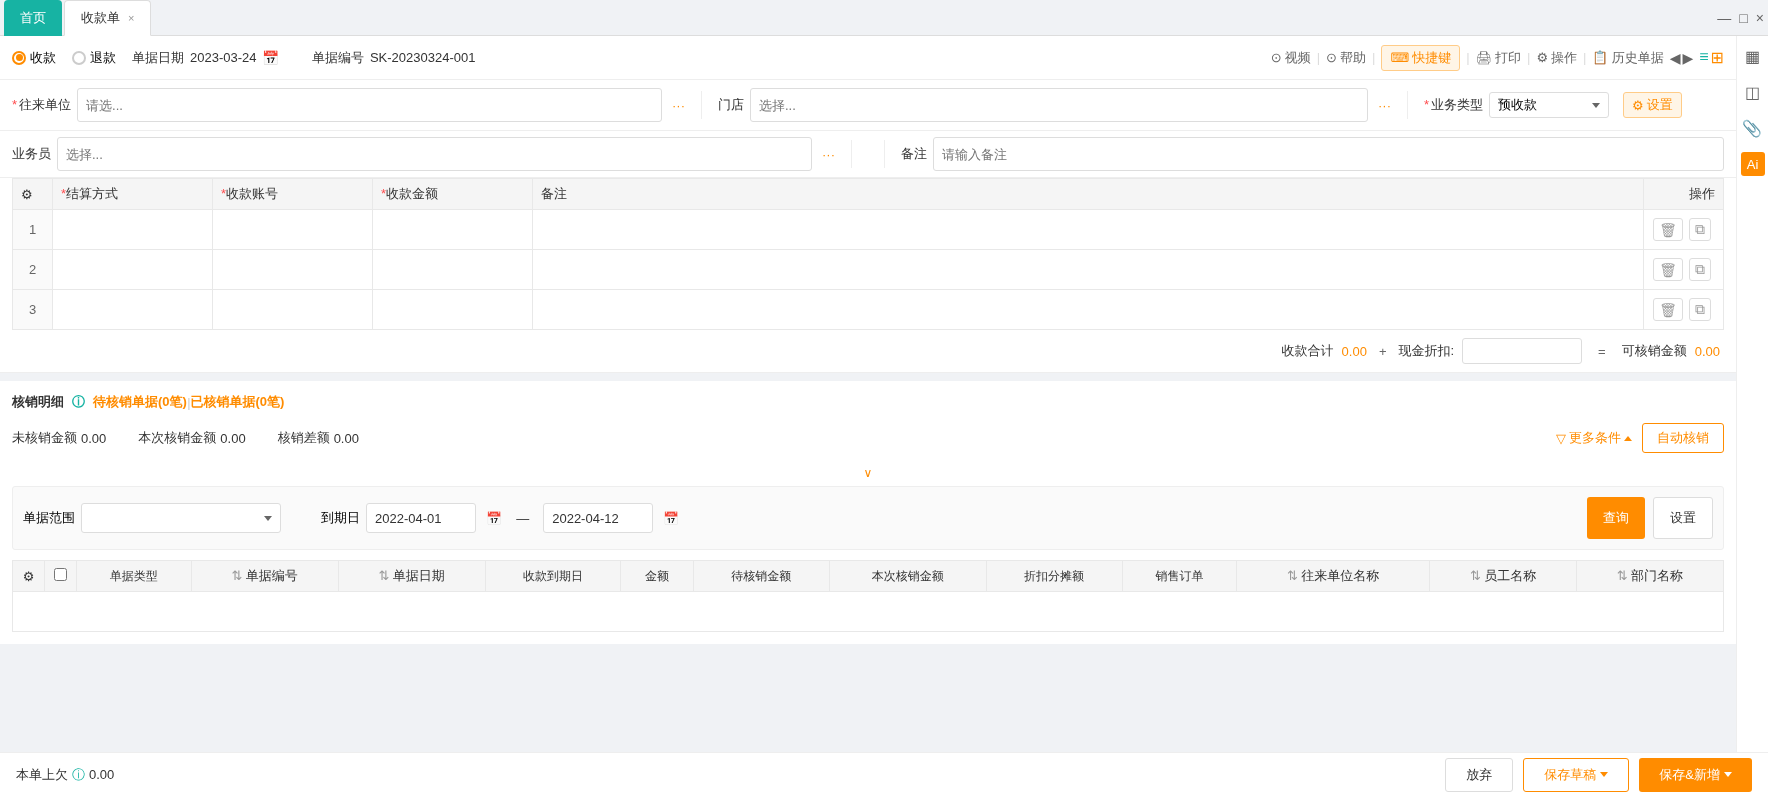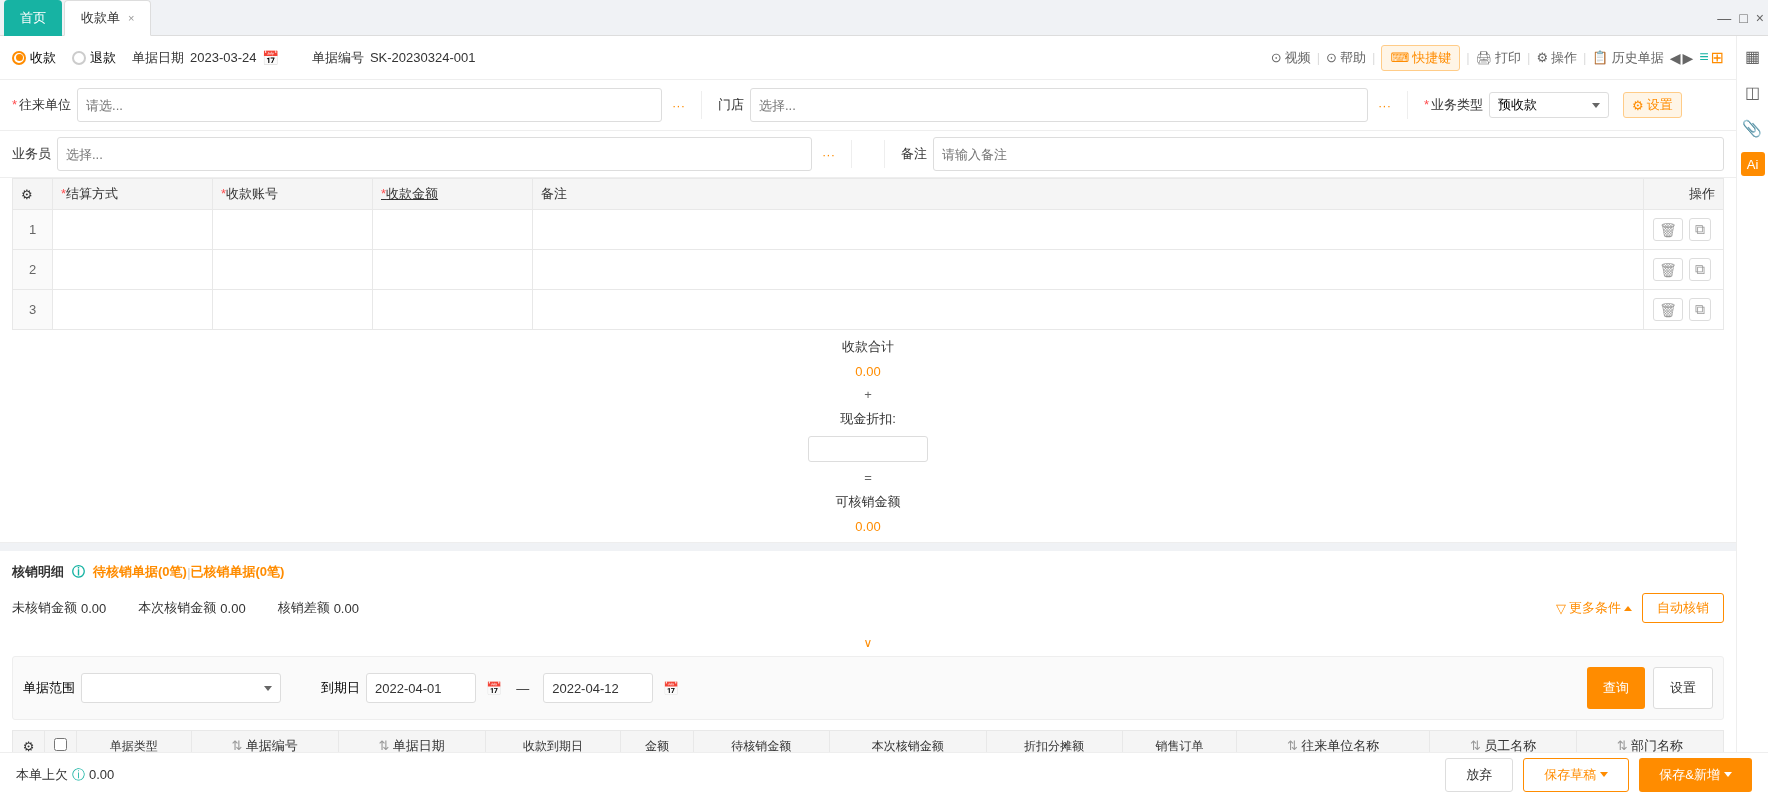--- a/index.html
+++ b/index.html
@@ -64,21 +64,21 @@
     .data-table td { border: 1px solid #e8e8e8; padding: 4px 8px; color: #333; height: 40px; }
     .data-table td.row-num { text-align: center; color: #666; background: #fafafa; }
 
     .table-actions { display: flex; gap: 6px; justify-content: flex-end; padding-right: 4px; }
     .table-action-btn { color: #999; cursor: pointer; font-size: 14px; border: 1px solid #ddd; border-radius: 3px; padding: 2px 5px; background: #fff; }
 
     
     .summary-row {
       display: flex; align-items: center; justify-content: flex-end;
       padding: 8px 16px; background: #fff; border-bottom: 1px solid #eee;
-      gap: 8px; color: #333; flex-direction: column;
+      gap: 8px; color: #333;
     }
     .summary-orange { color: #ff8c00; font-weight: 500; }
     .summary-input { border: 1px solid #ddd; border-radius: 3px; padding: 3px 8px; width: 120px; height: 26px; outline: none; }
     .summary-eq { color: #666; }
 
     
     .section-divider { height: 8px; background: #f0f2f5; }
 
     
     .verification-section { background: #fff; padding: 12px; }
@@ -266,21 +266,21 @@
         <tr>
           <th style="width:40px;">
             <span>⚙</span>
           </th>
           <th style="width:160px;">
             <span style="color:#ff4d4f;">*</span><span>结算方式</span>
           </th>
           <th style="width:160px;">
             <span style="color:#ff4d4f;">*</span><span>收款账号</span>
           </th>
-          <th style="width:160px;text-decoration:underline;">
+          <th style="width:160px;">
             <span style="color:#ff4d4f;">*</span><span>收款金额</span>
           </th>
           <th>备注</th>
           <th style="width:80px;text-align:right;">操作</th>
         </tr>
       </thead>
       <tbody>
         <tr>
           <td class="row-num">1</td>
           <td></td>

